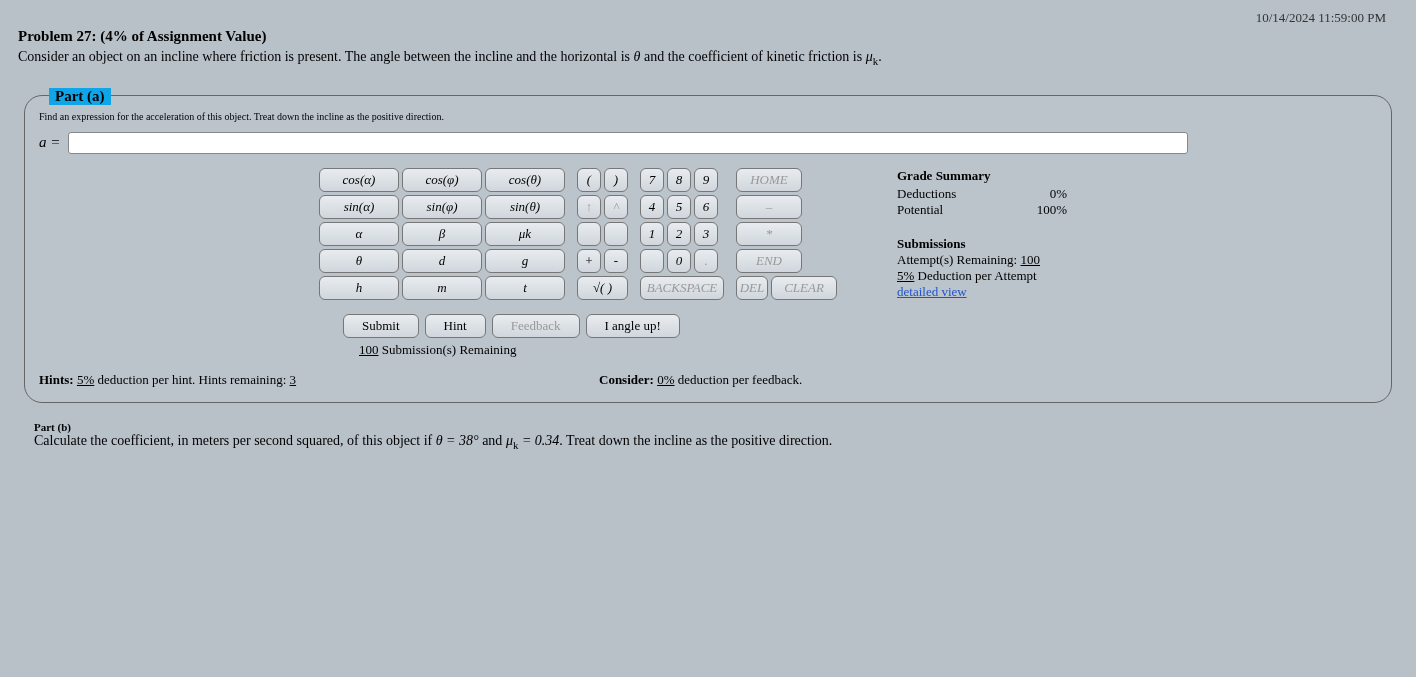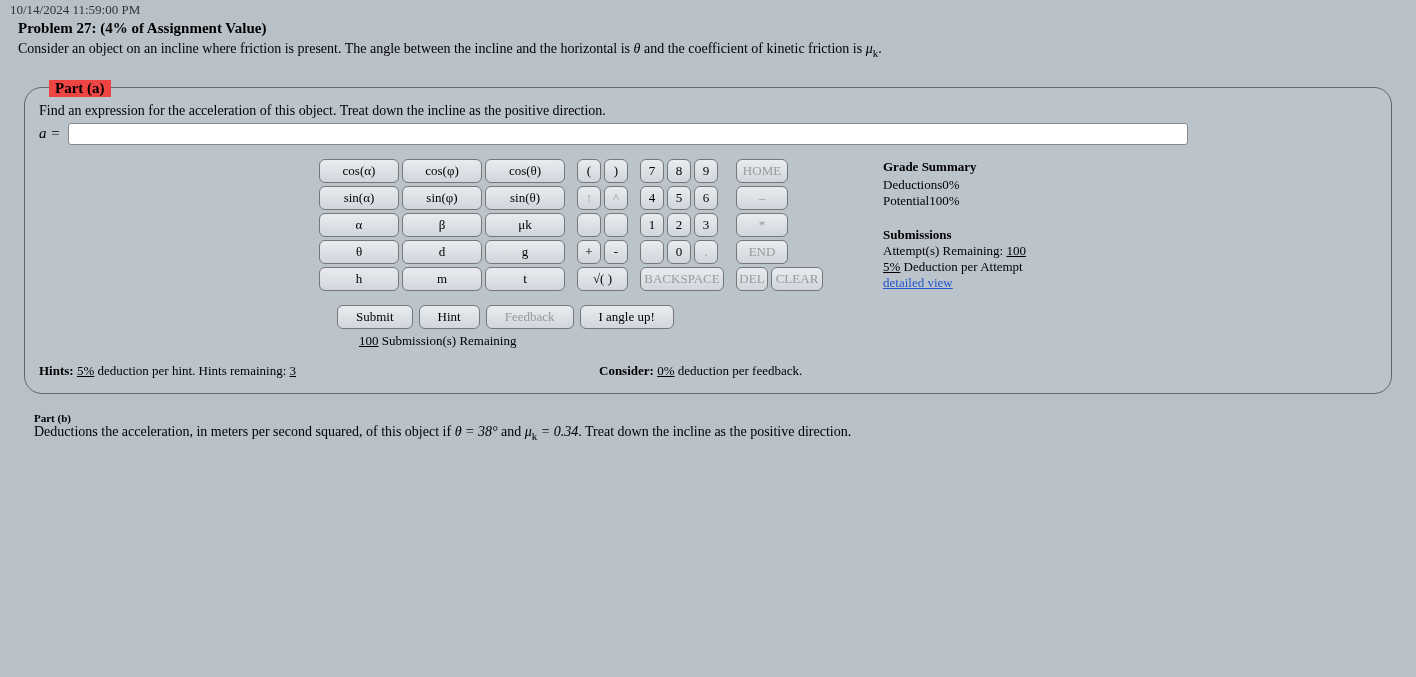--- a/index.html
+++ b/index.html
@@ -5,88 +5,89 @@
     * { box-sizing: border-box; margin: 0; padding: 0; }
     body {
       font-family: Georgia, 'Times New Roman', serif;
       background: #b8c0c8;
       color: #000;
       font-size: 14px;
       padding: 0 10px;
       width: 1416px;
     }
     .header-date {
+      text-align: right;
       font-size: 13px;
       color: #333;
-      padding: 2px 20px 0 0;
+      padding: 10px 20px 0 0;
     }
     .problem-title { font-weight: bold; font-size: 15px; padding: 2px 8px; }
     .problem-desc { font-size: 14px; padding: 2px 8px 20px 8px; }
     .sub { vertical-align: sub; font-size: 11px; }
     .part-container {
       border: 1px solid #666;
       border-radius: 18px;
       margin: 8px 14px 10px 14px;
       padding: 10px 14px 14px 14px;
       background: rgba(200,208,216,0.2);
       position: relative;
     }
     .part-title {
       font-weight: bold;
       font-size: 15px;
-      background: #ef4444;
+      background: #0ea5e9;
       display: inline-block;
       padding: 0 6px;
       position: relative;
       top: -18px;
       left: 10px;
     }
-    .part-inst { font-size: 14px; margin-top: -12px; margin-bottom: 4px; }
+    .part-inst { font-size: 10px; margin-top: -12px; margin-bottom: 10px; }
     .answer-row { display: flex; align-items: center; gap: 8px; margin-bottom: 14px; }
     .answer-label { font-style: italic; font-size: 15px; }
     .answer-input {
       flex: 0 0 1120px;
       height: 22px;
       border: 1px solid #888;
       border-radius: 3px;
       background: #fff;
       padding: 2px 6px;
       font-size: 13px;
     }
     .main-flex { display: flex; gap: 20px; }
     .calc-area { flex: 0 0 auto; margin-left: 280px; }
     .grade-area { flex: 1; font-size: 13px; padding-left: 40px; }
     .grade-area .gs-title { font-weight: bold; margin-bottom: 2px; }
-    .grade-row { display: flex; width: 170px; }
+    .grade-row { display: flex; justify-content: space-between; width: 170px; }
     .grade-row .val { text-align: right; }
     .sub-title { font-weight: bold; margin-top: 18px; }
     .blue-link { color: #2255cc; text-decoration: underline; cursor: pointer; }
     .underline { text-decoration: underline; }
-    .keypad { display: flex; gap: 12px; }
+    .keypad { display: flex; gap: 12px; font-style: italic; }
     .keypad-section { display: flex; flex-direction: column; gap: 3px; }
     .key-row { display: flex; gap: 3px; }
     .key {
       border: 1px solid #777;
       border-radius: 6px;
       background: linear-gradient(#e8ecf0,#d0d6dc);
       font-size: 13px;
       height: 24px;
       display: flex;
       align-items: center;
       justify-content: center;
       cursor: pointer;
       font-family: Georgia, serif;
     }
     .key.w { width: 80px; }
     .key.sm { width: 24px; }
     .key.med { width: 32px; }
-    .key.lg { width: 52px; }
+    .key.lg { width: 66px; }
     .key.xl { width: 84px; }
     .key.faded { color: #999; }
-    .action-row { display: flex; gap: 6px; margin-top: 14px; margin-left: 18px; }
+    .action-row { display: flex; gap: 6px; margin-top: 14px; margin-left: 24px; }
     .action-btn {
       border: 1px solid #777;
       border-radius: 6px;
       background: linear-gradient(#e8ecf0,#d0d6dc);
       font-size: 13px;
       height: 24px;
       padding: 0 18px;
       display: flex;
       align-items: center;
       justify-content: center;
@@ -262,15 +263,15 @@
     </div>
     <div class="right">
       <b>Consider: </b><span class="underline">0%</span><span> deduction per feedback.</span>
     </div>
   </div>
 </div>
 
 <div class="part-b">
   <div class="part-b-title">Part (b)</div>
   <div class="part-b-desc">
-    <span>Deductions the acceleration, in meters per second squared, of this object if </span><i>θ = 38°</i><span> and </span><i>μ</i><span class="sub">k</span><i> = 0.34</i><span>. Treat down the incline as the positive direction.</span>
+    <span>Calculate the coefficient, in meters per second squared, of this object if </span><i>θ = 38°</i><span> and </span><i>μ</i><span class="sub">k</span><i> = 0.34</i><span>. Treat down the incline as the positive direction.</span>
   </div>
 </div>
 
 </body></html>

